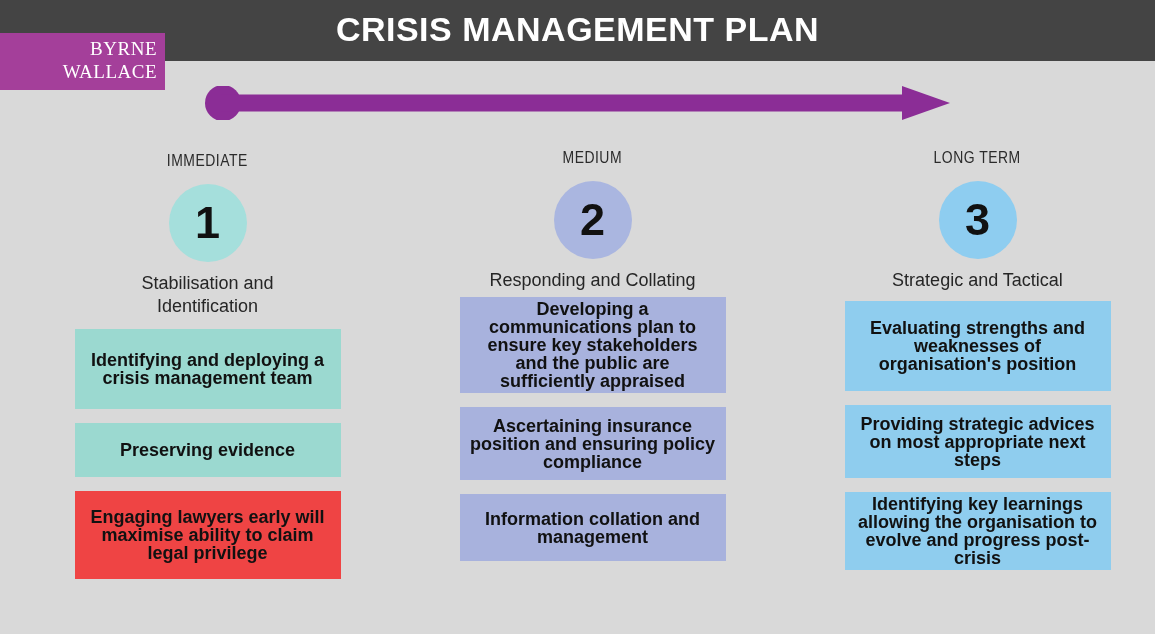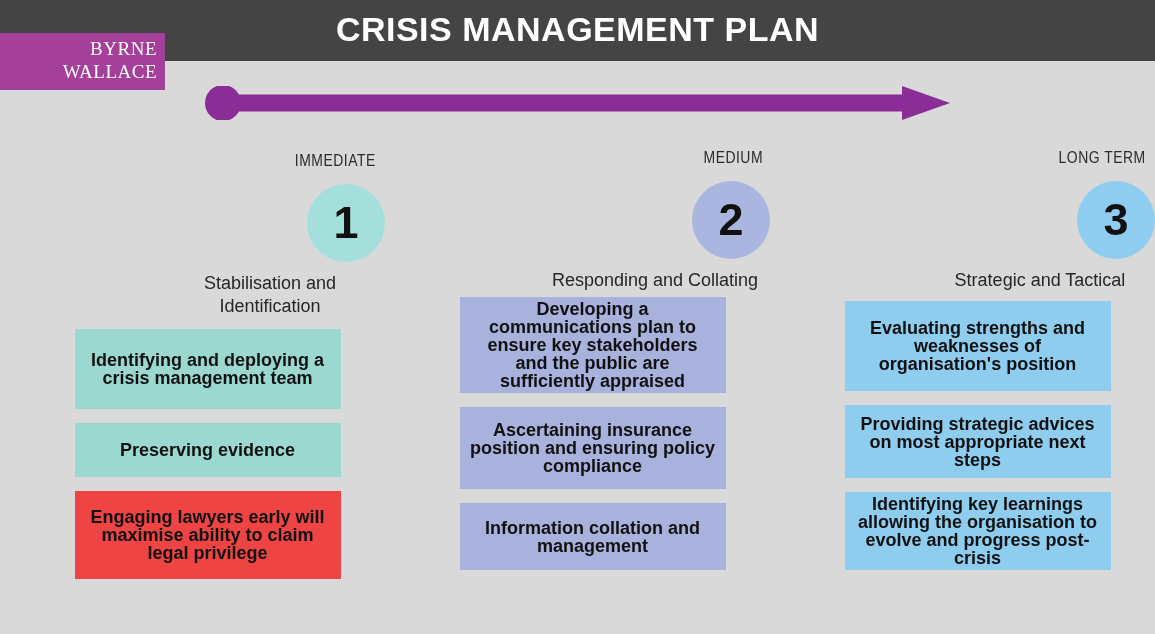--- a/index.html
+++ b/index.html
@@ -74,21 +74,21 @@
     left: 0;
     top: 140px;
     width: 1155px;
     height: 494px;
     display: flex;
   }
   .column {
     width: 33.333%;
     display: flex;
     flex-direction: column;
-    align-items: flex-end;
+    align-items: center;
     position: relative;
     margin-left: 30px;
   }
   .col-phase {
     font-size: 17px;
     font-weight: normal;
     color: #2b2b2b;
     letter-spacing: 0.6px;
     font-family: "Liberation Sans Narrow", "Liberation Sans", sans-serif;
     transform: scaleX(0.82);
@@ -185,21 +185,21 @@
         <div class="card" style="background:#ef4444;height:88px">Engaging lawyers early will maximise ability to claim legal privilege</div>
       </div>
     </div>
 
     <div class="column col-2">
       <div class="col-phase">MEDIUM</div>
       <div class="col-circle" style="background:#aab6e0">2</div>
       <div class="col-subtitle">Responding and Collating</div>
       <div class="cards">
         <div class="card" style="background:#a8b2dd;height:96px">Developing a communications plan to ensure key stakeholders and the public are sufficiently appraised</div>
-        <div class="card" style="background:#a8b2dd;height:82px">Ascertaining insurance position and ensuring policy compliance</div>
+        <div class="card" style="background:#a8b2dd;height:73px">Ascertaining insurance position and ensuring policy compliance</div>
         <div class="card" style="background:#a8b2dd;height:67px">Information collation and management</div>
       </div>
     </div>
 
     <div class="column col-3">
       <div class="col-phase">LONG TERM</div>
       <div class="col-circle" style="background:#8ecdf0">3</div>
       <div class="col-subtitle">Strategic and Tactical</div>
       <div class="cards">
         <div class="card" style="background:#8fcdee;height:90px">Evaluating strengths and weaknesses of organisation's position</div>

